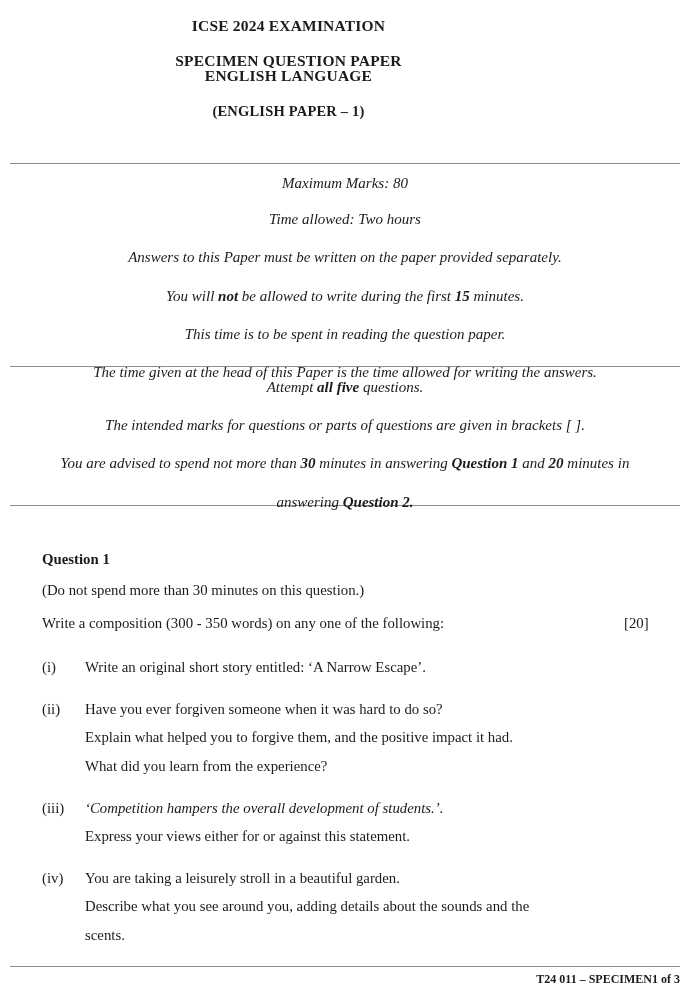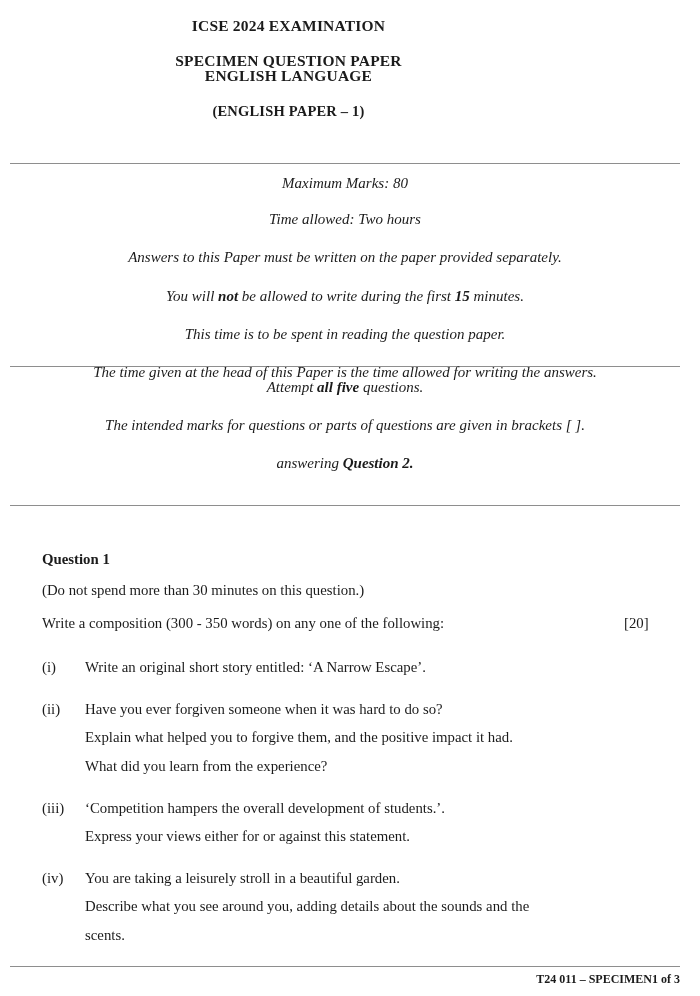--- a/index.html
+++ b/index.html
@@ -113,21 +113,21 @@
     flex: 0 0 43px;
     line-height: 1.93;
   }
   .sub-text {
     flex: 1 1 auto;
   }
   .sub-text p {
     margin: 0;
     line-height: 1.93;
   }
-  .sub-text p.italic { }
+  .sub-text p.italic { font-style: italic; }
 
   
   .footer {
     position: absolute;
     left: 10px;
     top: 972px;
     width: 670px;
     display: flex;
     justify-content: flex-end;
     font-weight: bold;
@@ -156,20 +156,21 @@
     <p class="ins-line sp2">Time allowed: Two hours</p>
     <p class="ins-line sp3">Answers to this Paper must be written on the paper provided separately.</p>
     <p class="ins-line sp3"><span>You will </span><b>not</b><span> be allowed to write during the first </span><b>15</b><span> minutes.</span></p>
     <p class="ins-line sp3">This time is to be spent in reading the question paper.</p>
     <p class="ins-line sp3">The time given at the head of this Paper is the time allowed for writing the answers.</p>
   </div>
 
   <div class="instructions block-b">
     <p class="ins-line sp1"><span>Attempt </span><b>all five</b><span> questions.</span></p>
     <p class="ins-line sp3">The intended marks for questions or parts of questions are given in brackets [ ].</p>
+    <p class="ins-line sp3"><span>You are advised to spend not more than </span><b>30</b><span> minutes in answering </span><b>Question 1</b><span> and </span><b>20</b><span> minutes in</span></p>
     <p class="ins-line sp3"><span>answering </span><b>Question 2.</b></p>
   </div>
 
   <div class="question-body">
     <p class="q-heading">Question 1</p>
     <p class="q-note">(Do not spend more than 30 minutes on this question.)</p>
     <div class="q-instruction-row">
       <span>Write a composition (300 - 350 words) on any one of the following:</span>
       <span class="q-marks">[20]</span>
     </div>

